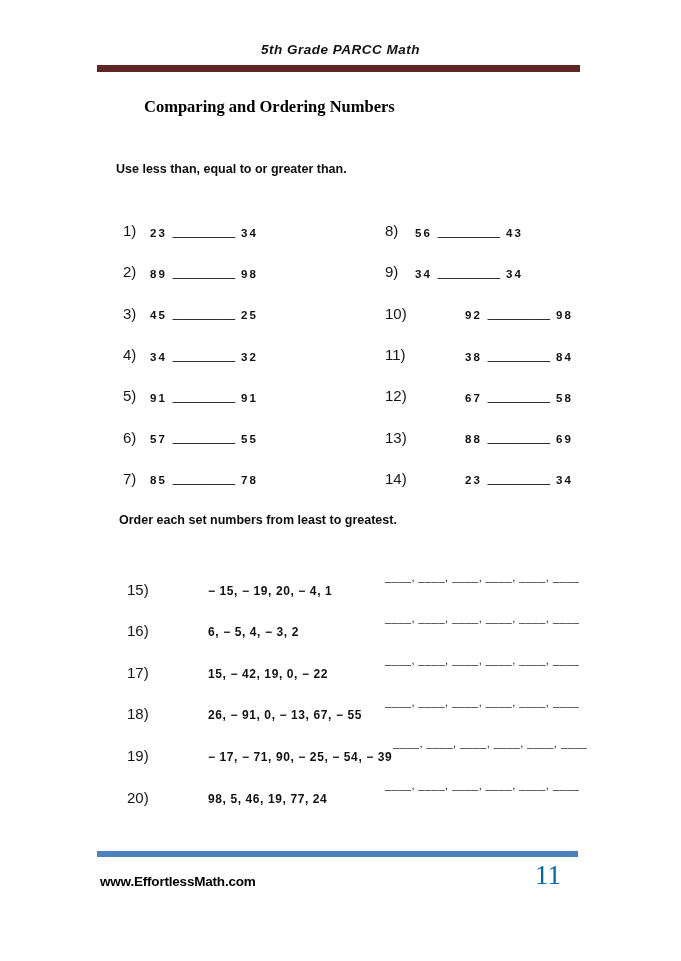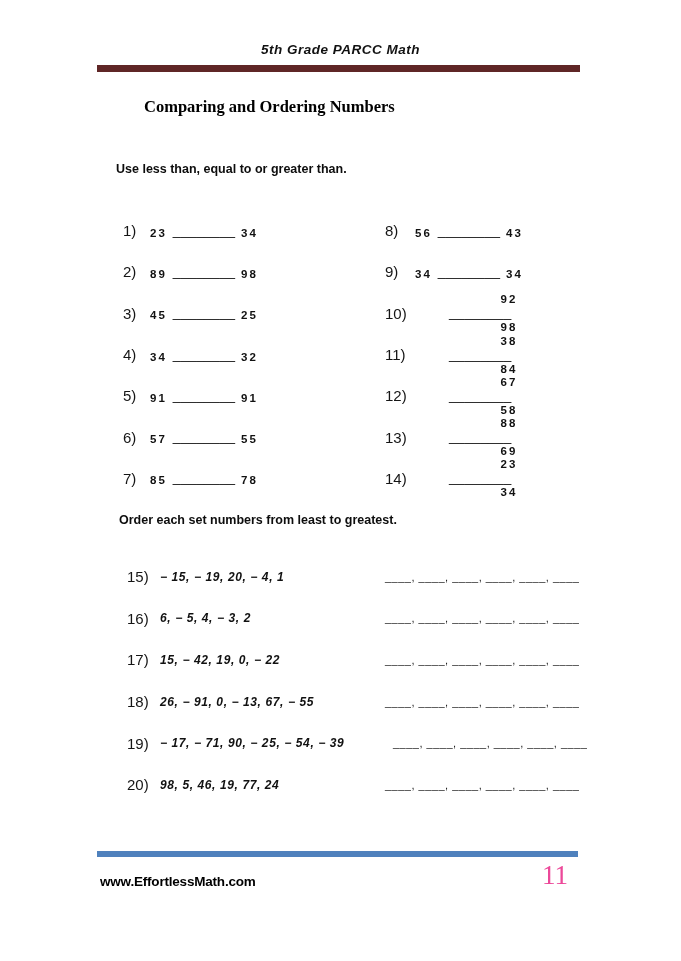--- a/index.html
+++ b/index.html
@@ -41,54 +41,54 @@
   .col-left{left:123px;width:250px;}
   .col-right{left:385px;width:270px;}
   .cmp-row{height:41.3px;display:flex;align-items:center;}
   .p-num{
     display:inline-block;flex:0 0 auto;
     font-size:15px;color:#151515;
   }
   .col-left .p-num{width:27px;}
   .col-right .p-num{width:30px;}
   .cmp-body{display:inline-flex;align-items:flex-end;white-space:nowrap;}
-  .cmp-row.tab .cmp-body{margin-left:28px;flex-direction:column;}
+  .cmp-row.tab .cmp-body{margin-left:50px;}
   .cmp-val{
     font-size:11.5px;font-weight:bold;letter-spacing:2px;color:#111;
   }
   .cmp-blank{
     font-size:14px;color:#222;letter-spacing:0;
     margin:0 6px 0 6px;position:relative;top:-1px;
   }
   
   .order-list{position:absolute;left:127px;top:556px;width:470px;}
-  .ord-row{height:41.6px;display:flex;align-items:center;position:relative;}
+  .ord-row{height:41.6px;display:flex;align-items:flex-end;position:relative;gap:48px;}
   .ord-row .p-num{width:33px;}
   .ord-set{
     font-size:12px;font-weight:bold;letter-spacing:.6px;
-    white-space:nowrap;color:#111;font-style:italic;
+    white-space:nowrap;color:#111;
   }
   .ord-answers{
     position:absolute;left:258px;top:50%;transform:translateY(-50%);
     font-size:11px;letter-spacing:.5px;color:#222;white-space:nowrap;
   }
   .ord-row.shift .ord-answers{left:266px;}
   
   .rule-bottom{
     position:absolute;left:97px;top:851px;width:481px;height:6px;
     background:#4f81bd;
   }
   .footer-site{
     position:absolute;left:100px;top:874px;
     font-size:13.5px;font-weight:bold;letter-spacing:-.2px;color:#000;
   }
   .footer-page{
-    position:absolute;left:535px;top:860px;width:40px;text-align:center;
+    position:absolute;left:535px;top:860px;width:40px;
     font-family:"Liberation Serif", serif;
-    font-size:27px;color:#ec4899;
+    font-size:27px;color:#0369a1;
   }
 </style>
 </head>
 <body>
 
 <div class="page">
 
   <div class="header-title">5th Grade PARCC Math</div>
   <div class="rule-top"></div>
 

